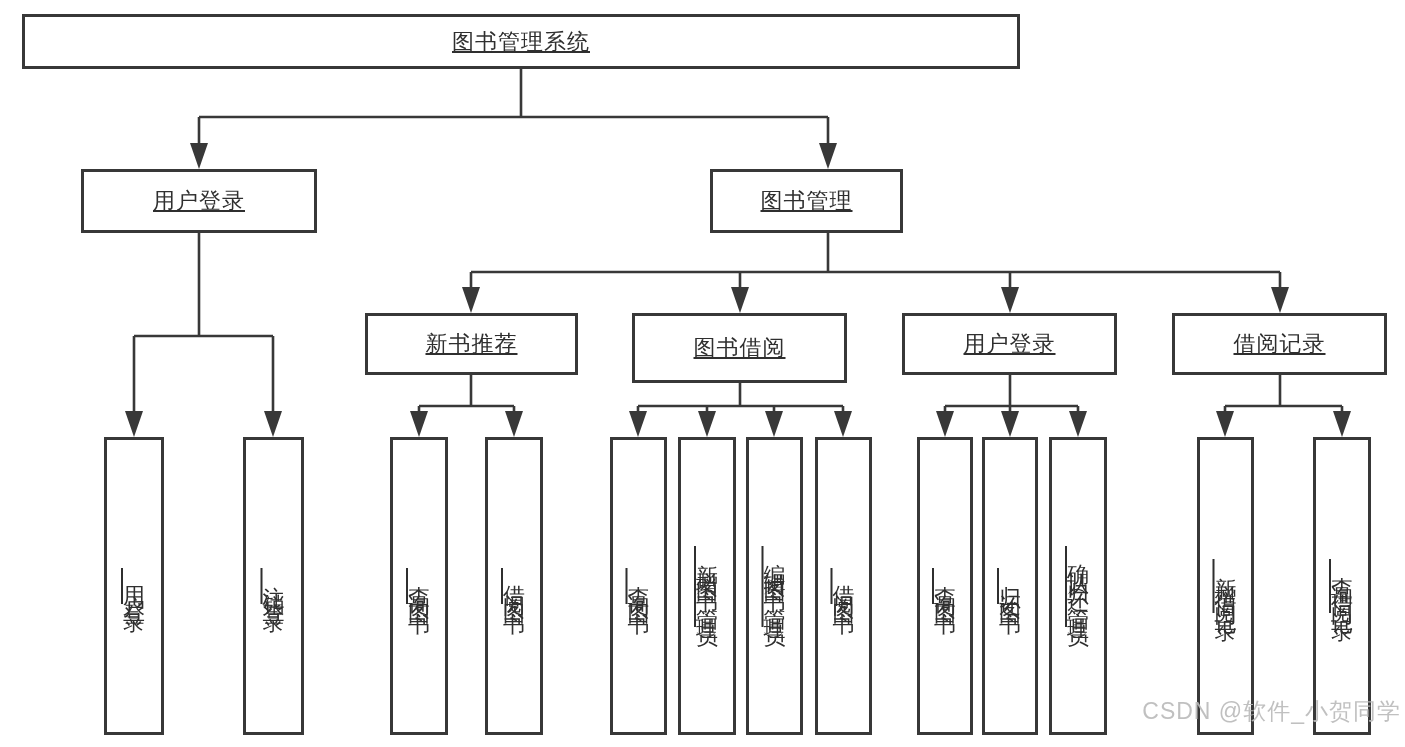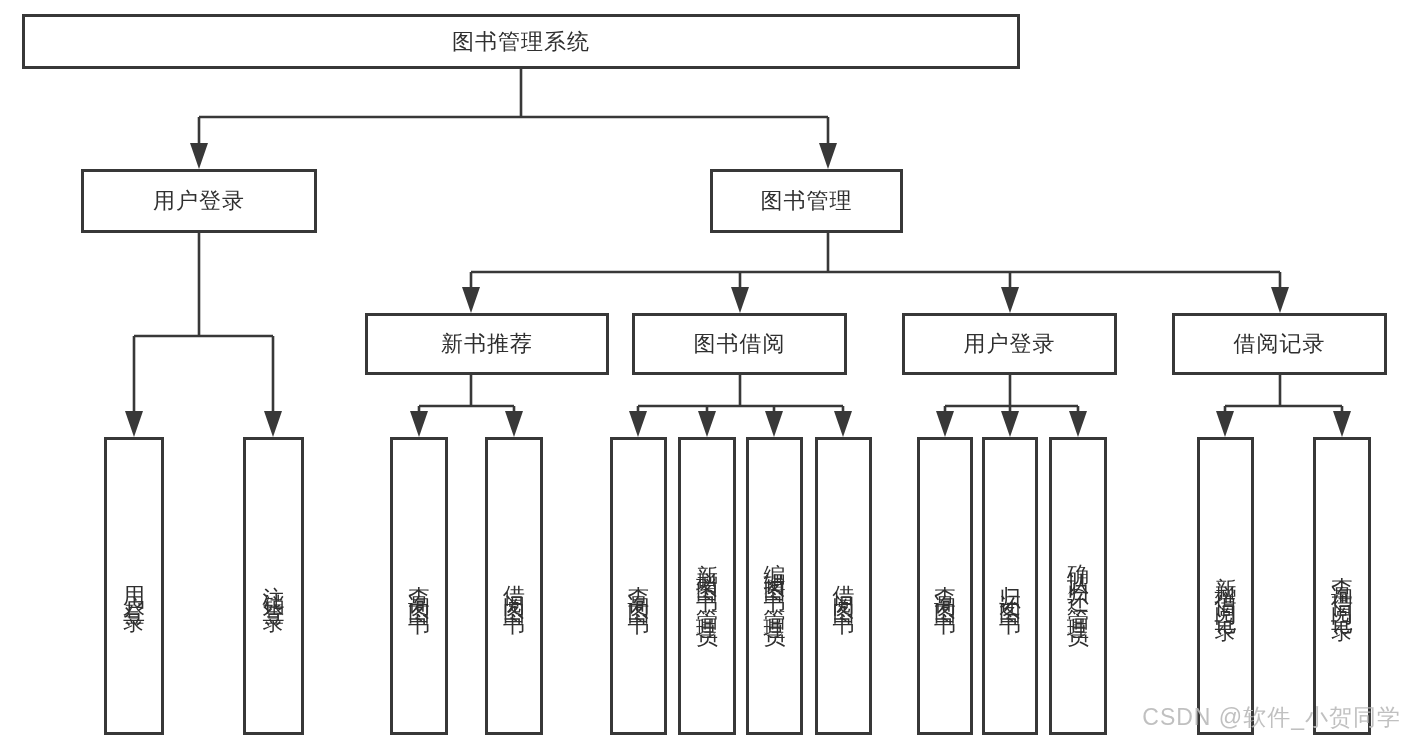--- a/index.html
+++ b/index.html
@@ -23,33 +23,34 @@
     box-sizing:border-box;
     border:3px solid #383838;
     background:#ffffff;
     display:flex;
     align-items:center;
     justify-content:center;
     font-size:22px;
     color:#2f2f2f;
     z-index:2;
     letter-spacing:1px;
+    text-decoration:underline;
   }
   .box .vtext {
     writing-mode:vertical-rl;
     text-orientation:mixed;
     letter-spacing:9px;
     font-size:22px;
     line-height:1;
     white-space:nowrap;
   }
   .watermark {
     position:absolute;
     right:4px;
-    bottom:14px;
+    bottom:20px;
     font-size:23px;
     color:rgba(185,185,185,0.9);
     z-index:3;
     letter-spacing:1px;
     pointer-events:none;
     margin-top:36px;
   }
 </style>
 </head>
 <body>
@@ -122,24 +123,24 @@
     <span>图书管理系统</span>
   </div>
 
   <div class="box" style="left:81px; top:169px; width:236px; height:64px;">
     <span>用户登录</span>
   </div>
   <div class="box" style="left:710px; top:169px; width:193px; height:64px;">
     <span>图书管理</span>
   </div>
 
-  <div class="box" style="left:365px; top:313px; width:244px; height:62px;">
+  <div class="box" style="left:365px; top:313px; width:213px; height:62px;">
     <span>新书推荐</span>
   </div>
-  <div class="box" style="left:632px; top:313px; width:215px; height:62px;">
+  <div class="box" style="left:632px; top:313px; width:215px; height:70px;">
     <span>图书借阅</span>
   </div>
   <div class="box" style="left:902px; top:313px; width:215px; height:62px;">
     <span>用户登录</span>
   </div>
   <div class="box" style="left:1172px; top:313px; width:215px; height:62px;">
     <span>借阅记录</span>
   </div>
 
   <div class="box" style="left:104px; top:437px; width:60px; height:298px;">

